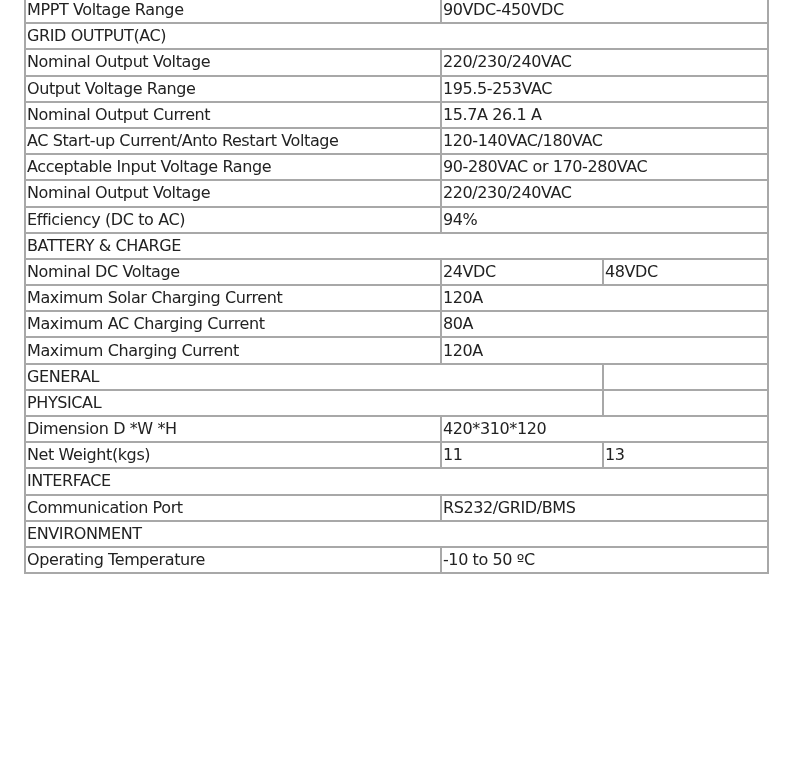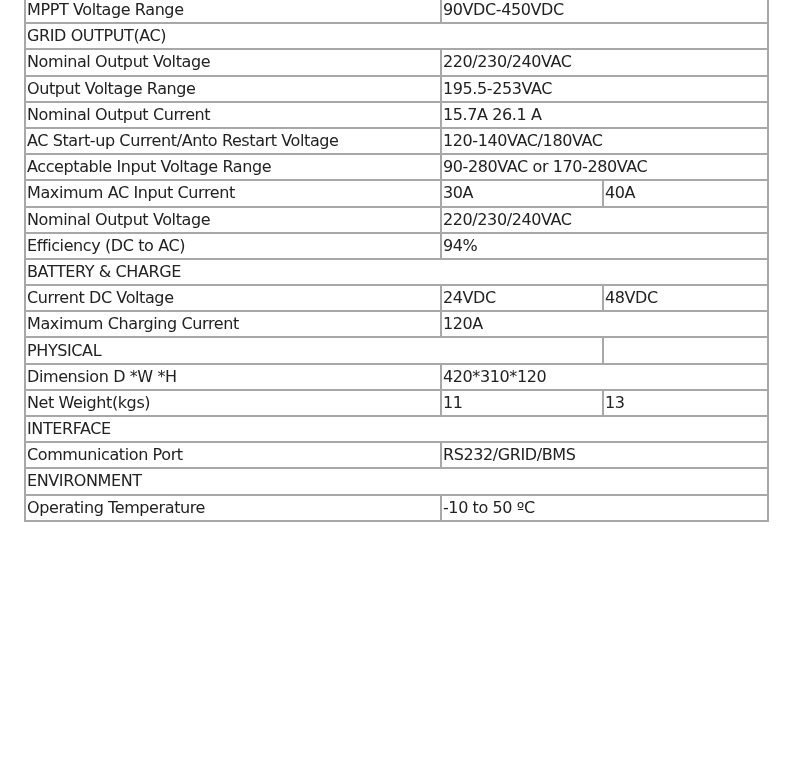--- a/index.html
+++ b/index.html
@@ -47,43 +47,50 @@
       </tr>
       <tr>
         <td>AC Start-up Current/Anto Restart Voltage</td>
         <td colspan="2">120-140VAC/180VAC</td>
       </tr>
       <tr>
         <td>Acceptable Input Voltage Range</td>
         <td colspan="2">90-280VAC or 170-280VAC</td>
       </tr>
       <tr>
-        <td>Maximum AC Input Current</td>
-        <td>30A</td>
-        <td>40A</td>
-      </tr>
-      <tr>
         <td>Nominal Output Voltage</td>
         <td colspan="2">220/230/240VAC</td>
       </tr>
       <tr>
         <td>Efficiency (DC to AC)</td>
         <td colspan="2">94%</td>
       </tr>
       <tr>
         <td colspan="3">BATTERY &amp; CHARGE</td>
       </tr>
       <tr>
-        <td>Current DC Voltage</td>
+        <td>Nominal DC Voltage</td>
         <td>24VDC</td>
         <td>48VDC</td>
       </tr>
       <tr>
+        <td>Maximum Solar Charging Current</td>
+        <td colspan="2">120A</td>
+      </tr>
+      <tr>
+        <td>Maximum AC Charging Current</td>
+        <td colspan="2">80A</td>
+      </tr>
+      <tr>
         <td>Maximum Charging Current</td>
         <td colspan="2">120A</td>
+      </tr>
+      <tr>
+        <td colspan="2">GENERAL</td>
+        <td></td>
       </tr>
       <tr>
         <td colspan="2">PHYSICAL</td>
         <td></td>
       </tr>
       <tr>
         <td>Dimension   D *W *H</td>
         <td colspan="2">420*310*120</td>
       </tr>
       <tr>

